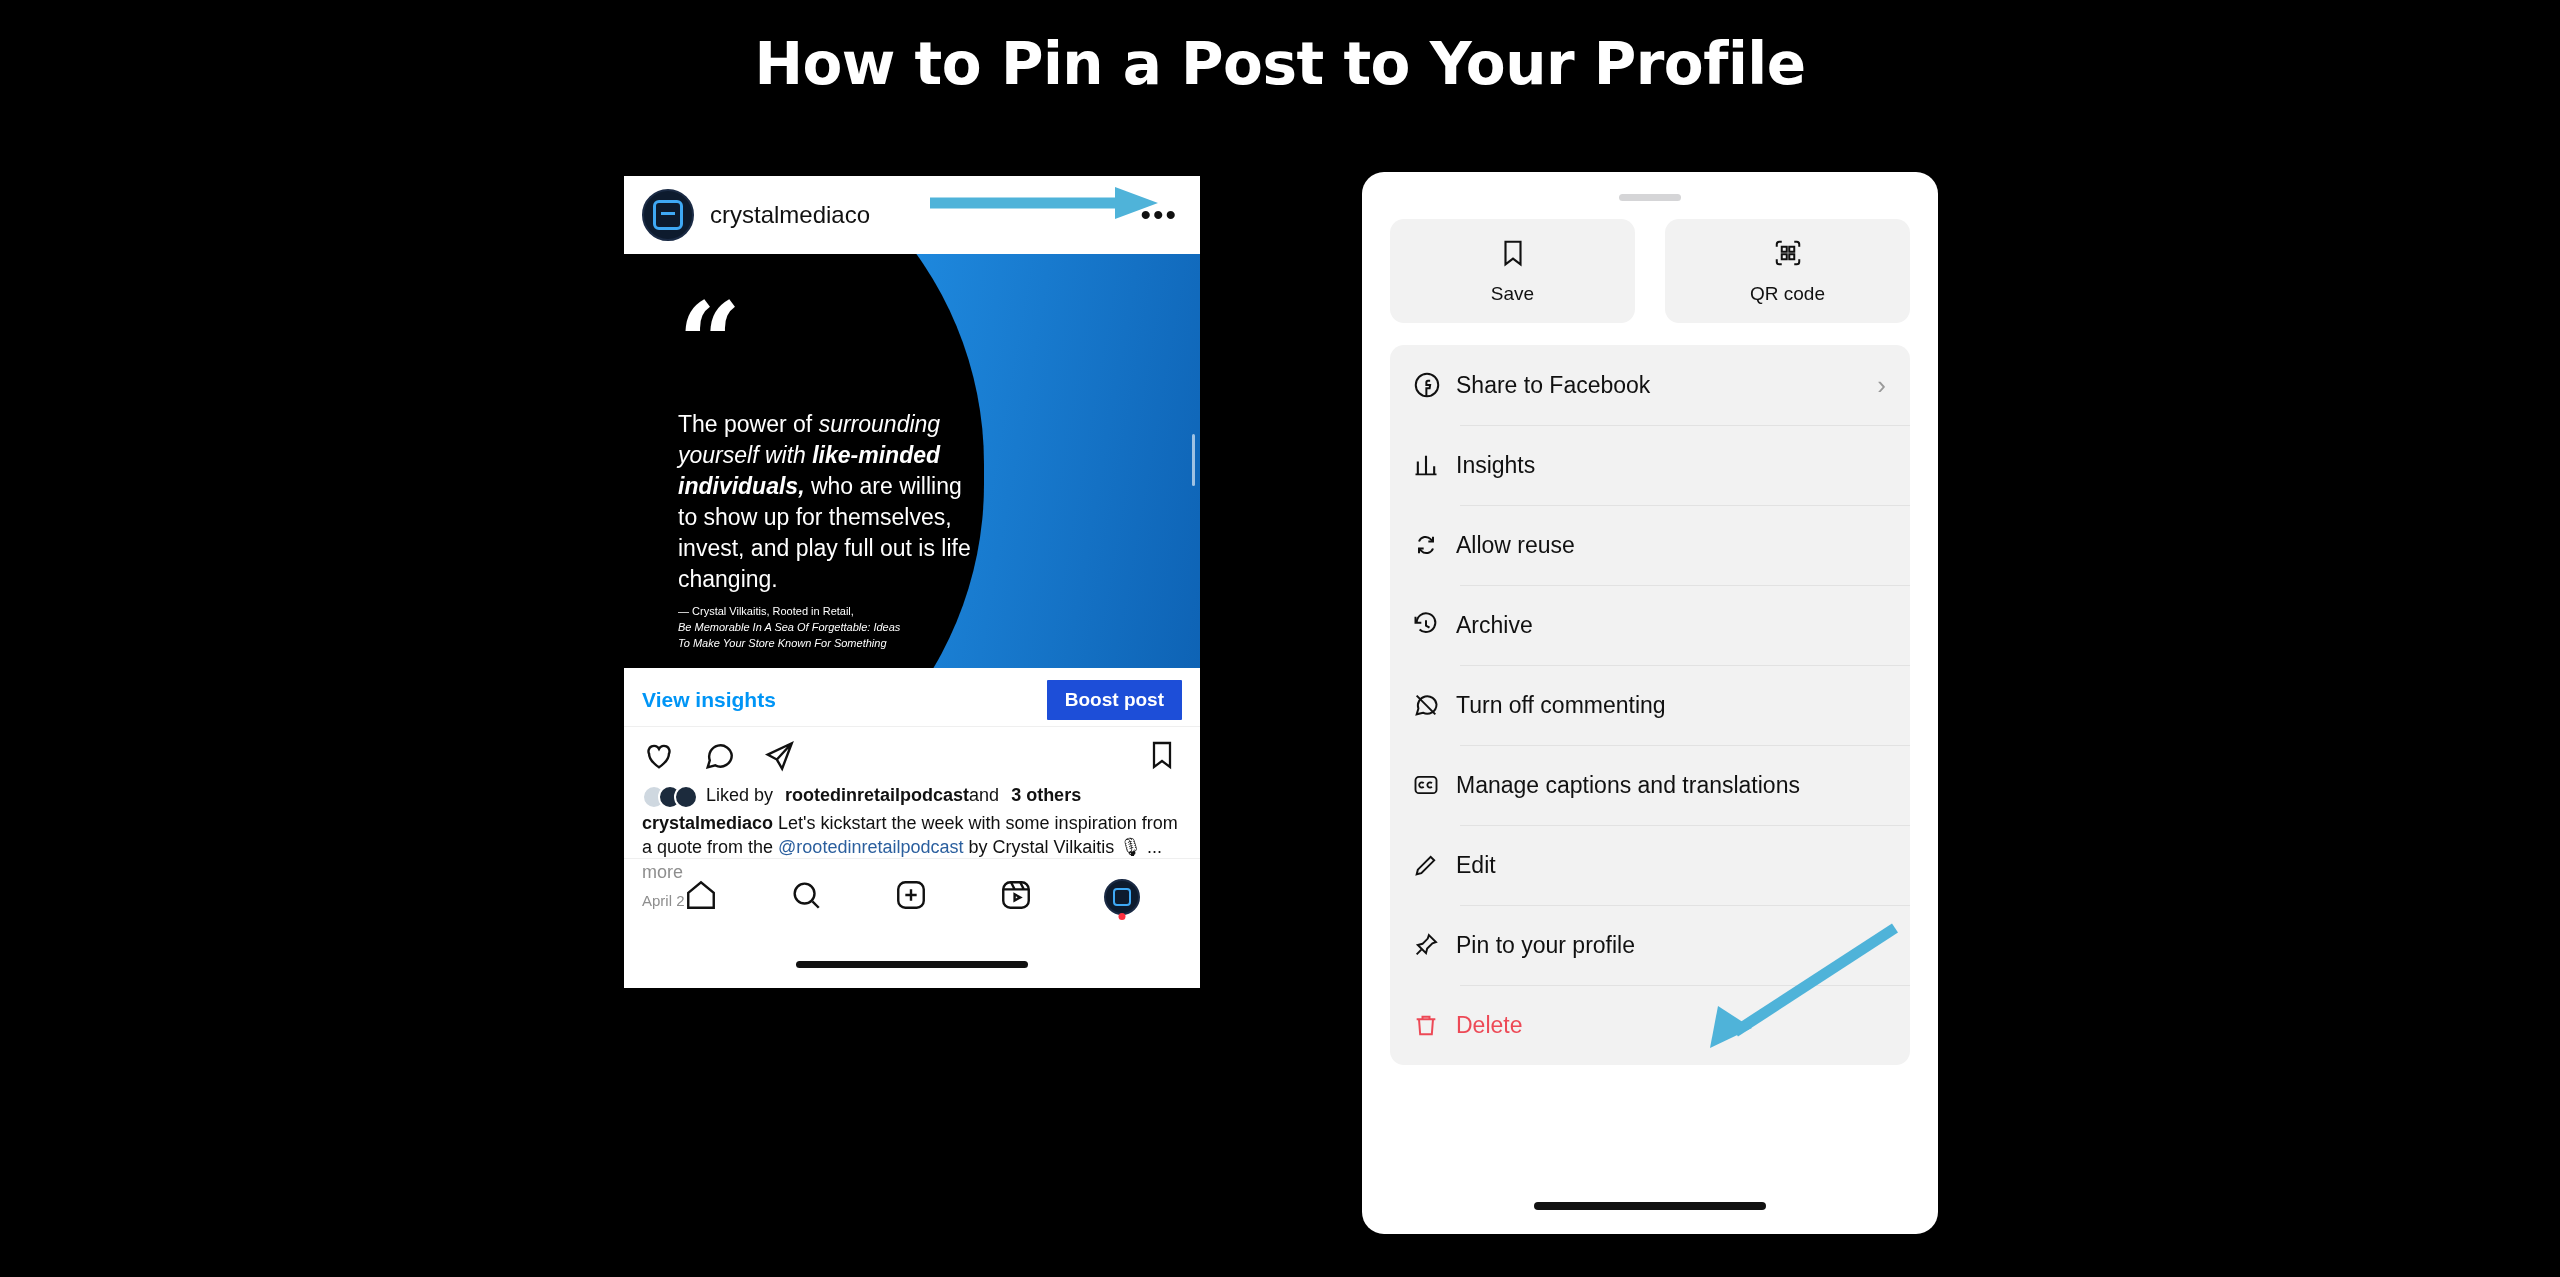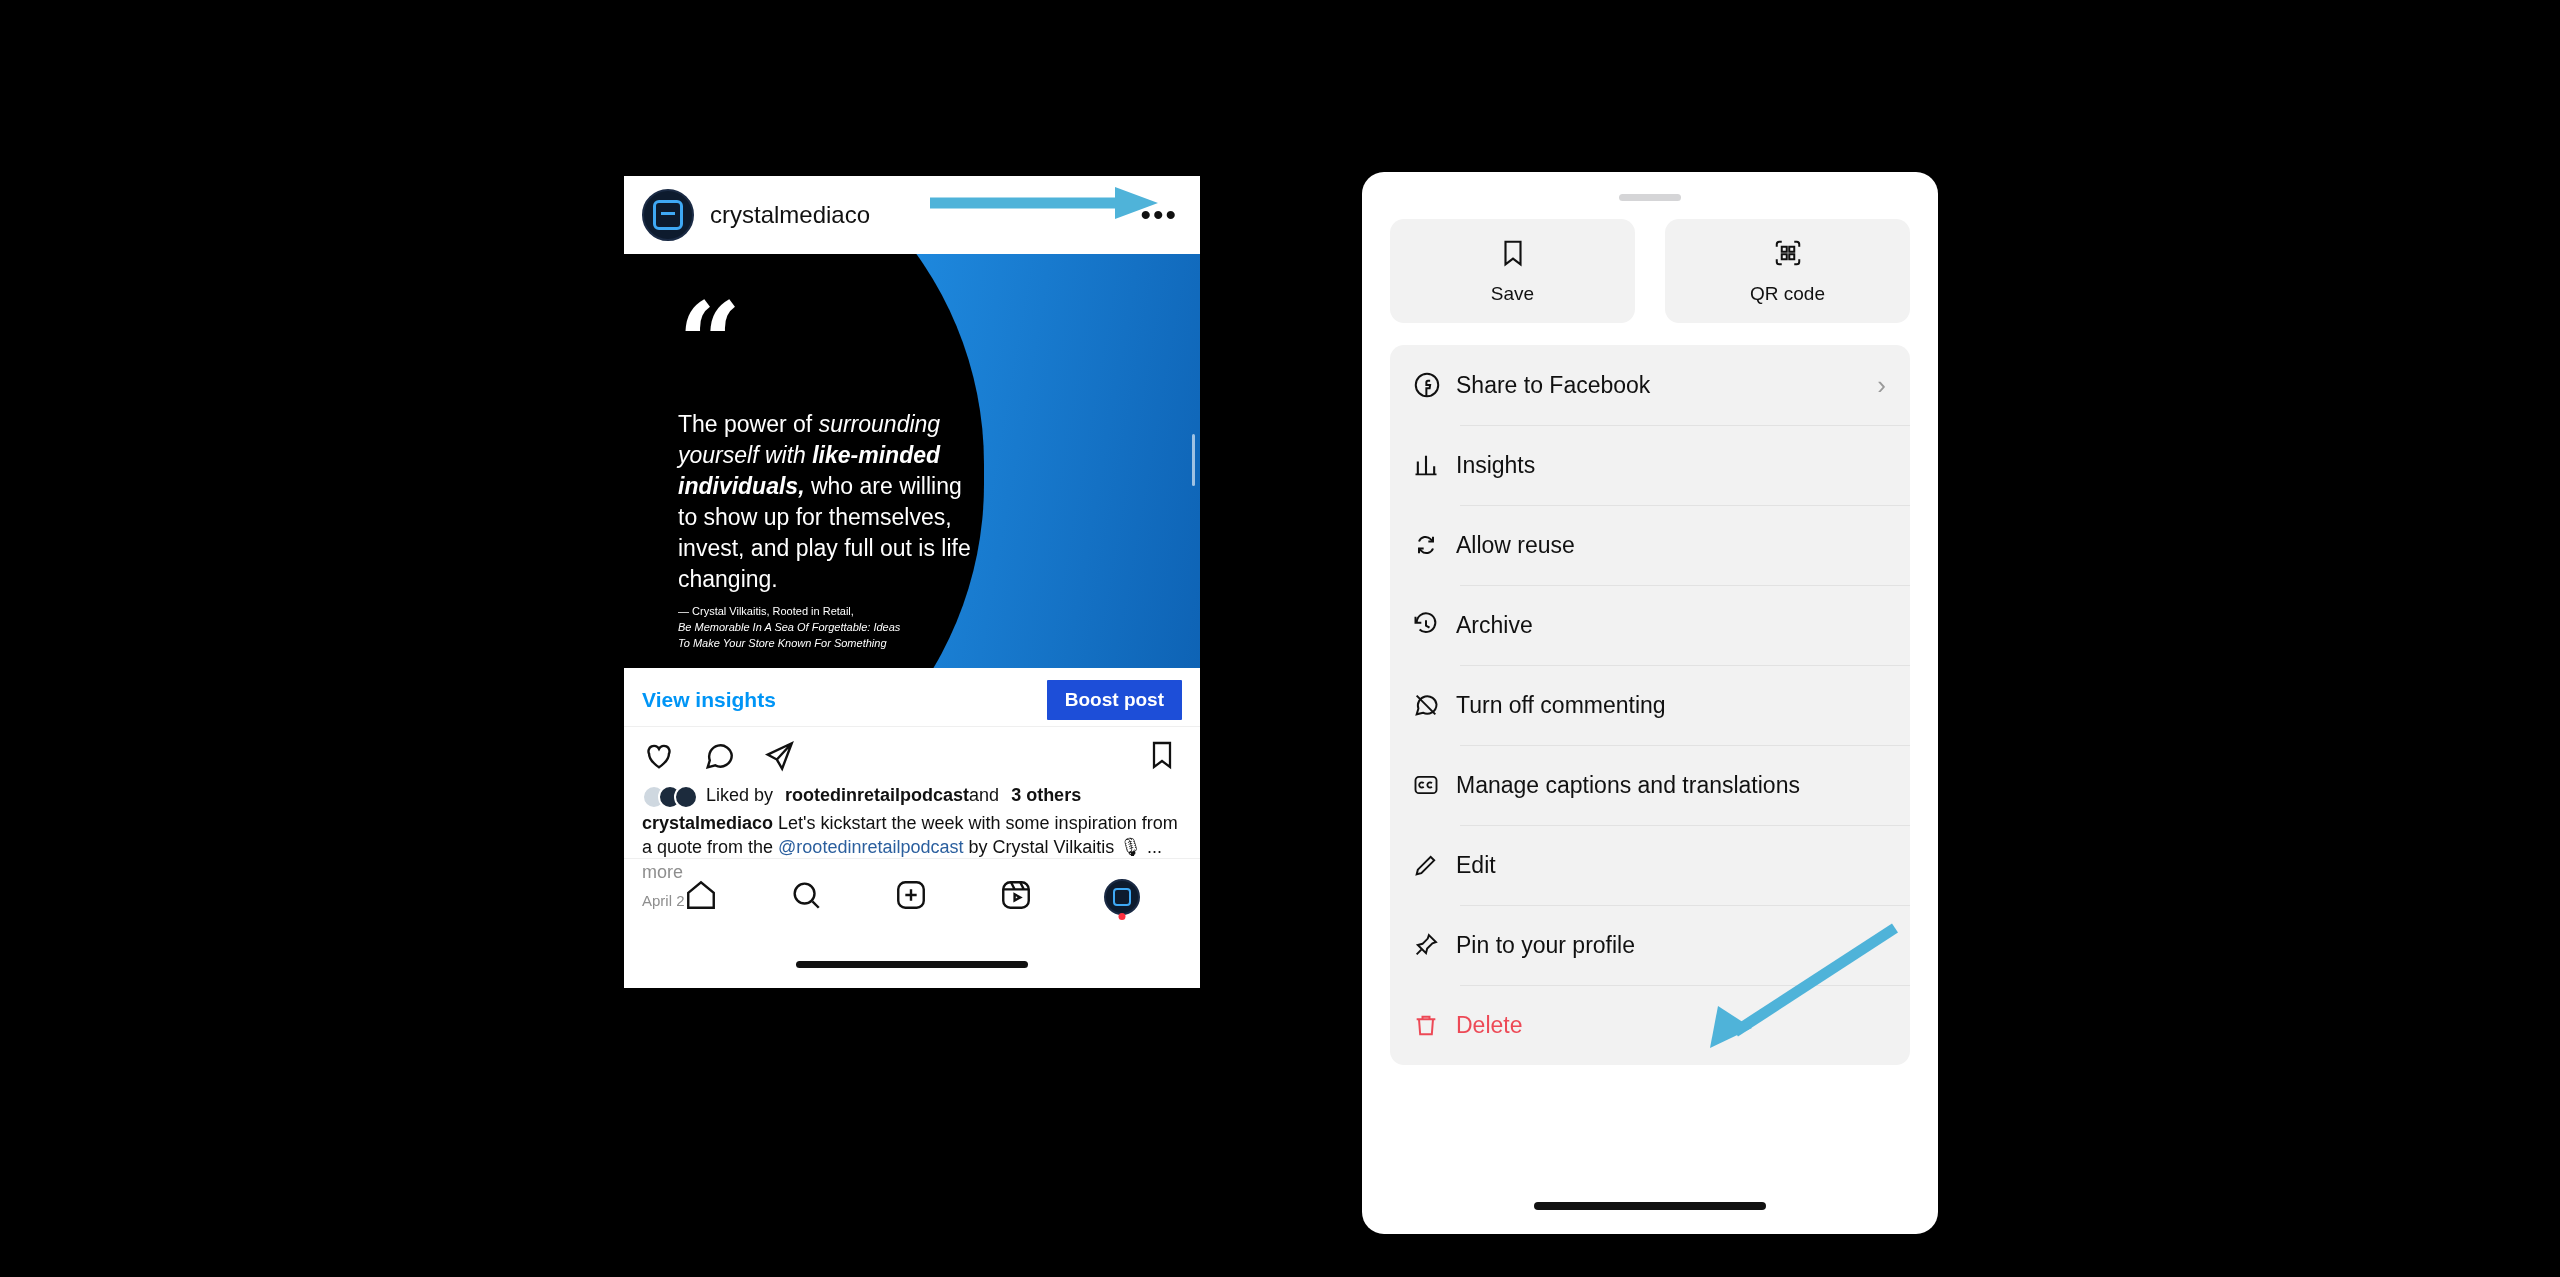--- a/index.html
+++ b/index.html
@@ -249,20 +249,21 @@
     left: 1670px; top: 920px;
     width: 230px; height: 130px;
     z-index: 30;
   }
 </style>
 </head>
 <body>
 
 <div class="page">
 
+  <div class="main-title">How to Pin a Post to Your Profile</div>
 
   <div class="phone-left">
 
     <div class="post-header">
       <div class="avatar">
           <div class="avatar-inner"></div>
         </div>
       <div class="post-user">crystalmediaco</div>
       <div class="post-dots">•••</div>
     </div>

